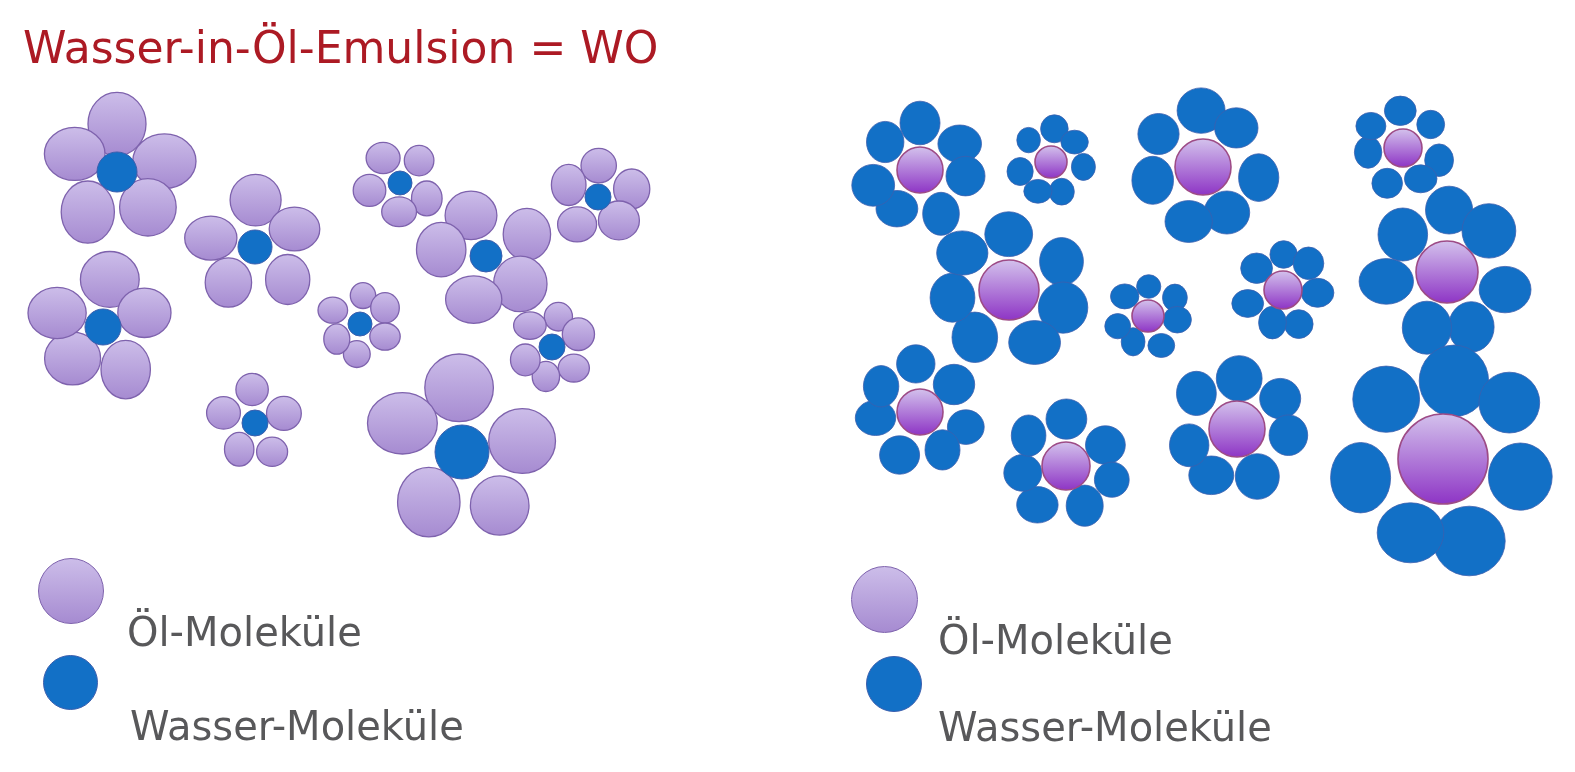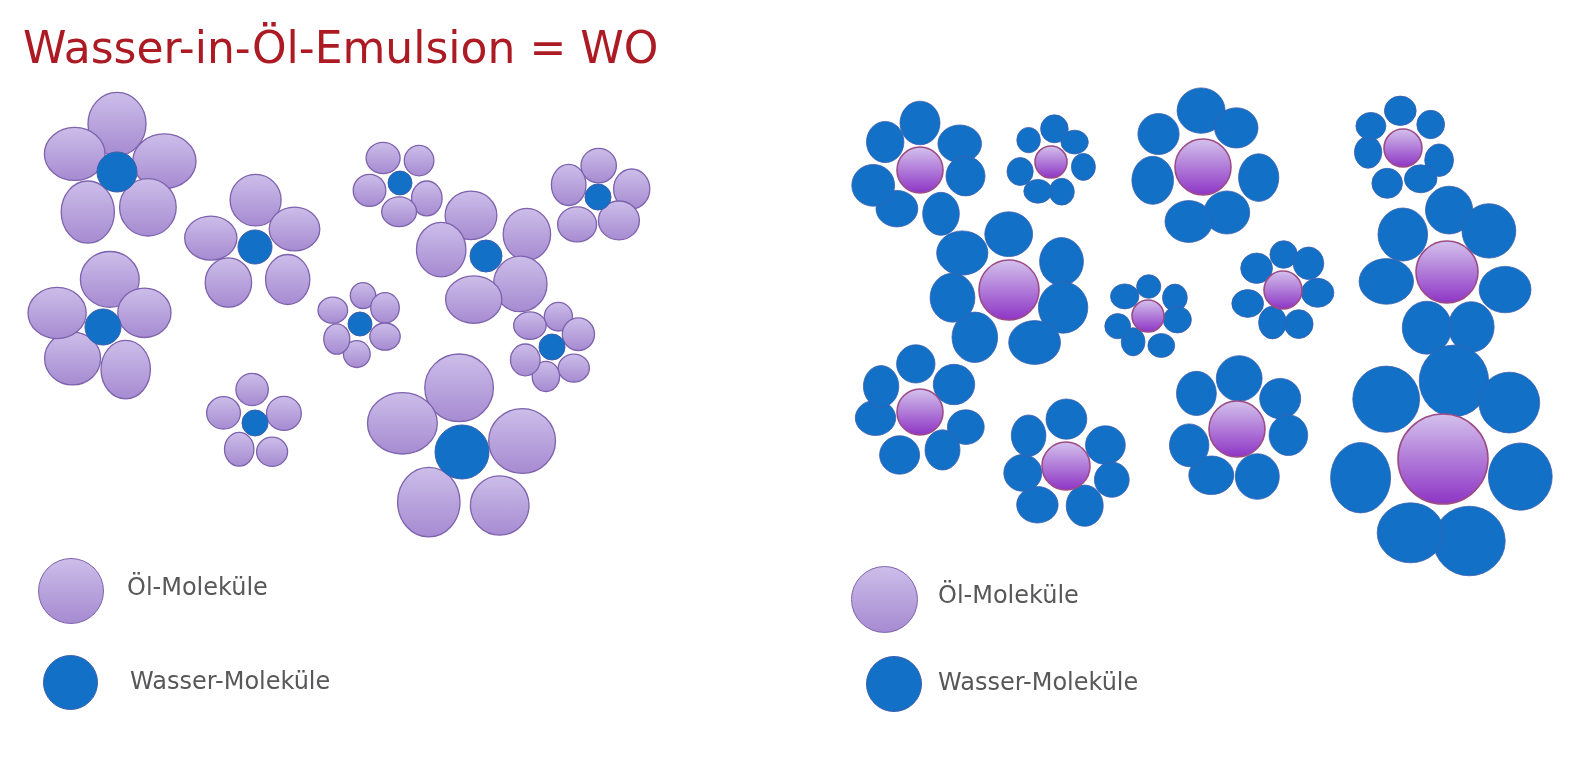--- a/index.html
+++ b/index.html
@@ -17,22 +17,23 @@
     font-size:44px;
     font-weight:400;
     letter-spacing:0px;
     white-space:nowrap;
   }
   .title.left{left:23px;top:22px;}
   .title.right{left:828px;top:22px;}
   #diagram{position:absolute;left:0;top:0;}
   .legend-label{
     position:absolute;
-    font-size:24px;
+    font-size:40px;
     white-space:nowrap;
+    margin-top:36px;
   }
   .swatch{
     position:absolute;
     border-radius:50%;
     box-sizing:border-box;
   }
 </style>
 </head>
 <body>
 

